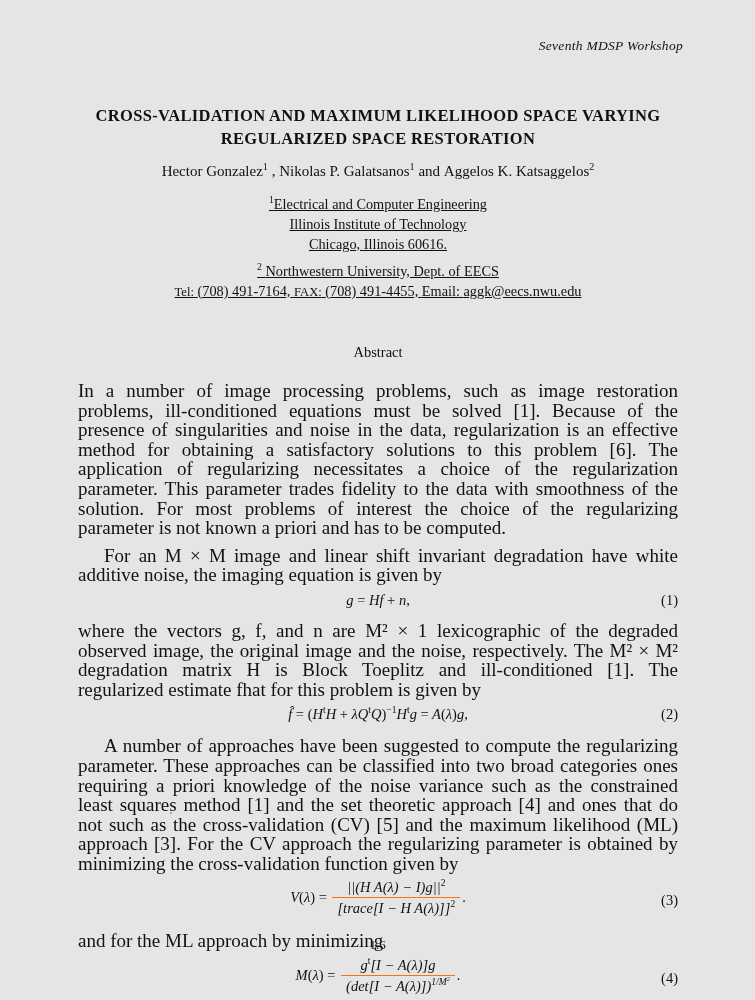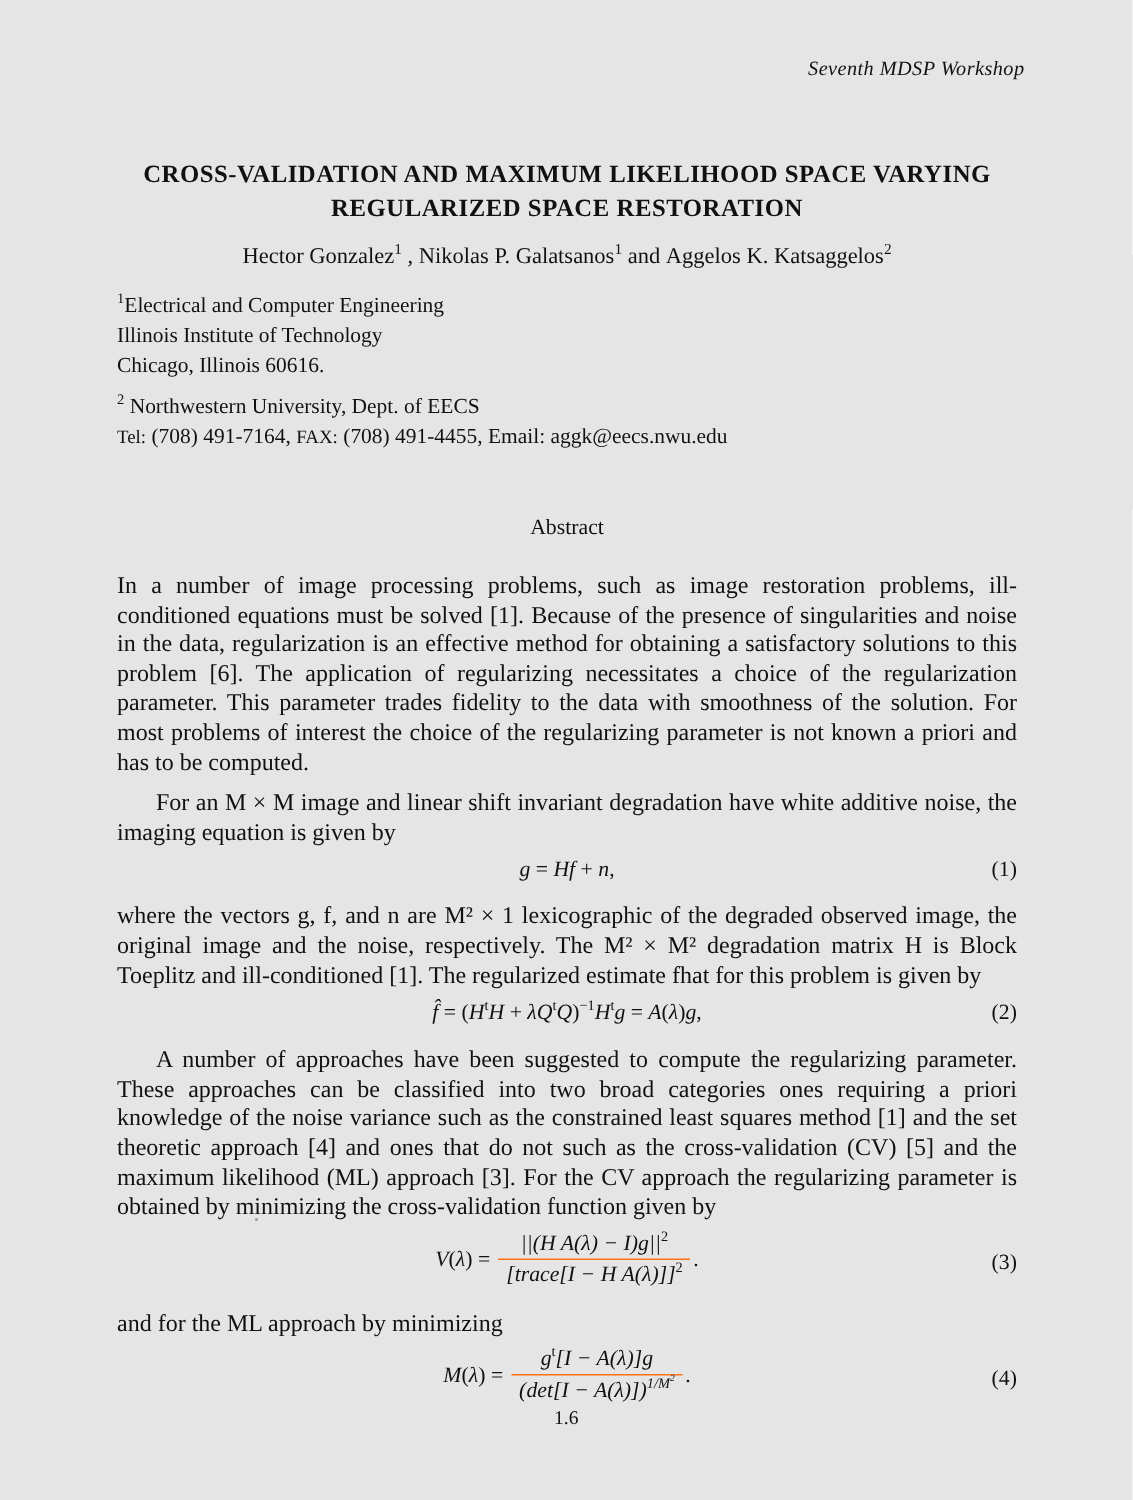--- a/index.html
+++ b/index.html
@@ -61,22 +61,24 @@
     font-size: 15px;
     white-space: nowrap;
   }
   sup { font-size: 0.68em; vertical-align: super; line-height: 0; }
 
   
   .affil {
     position: absolute;
     left: 78px;
     width: 600px;
+    text-align: center;
     font-size: 14.3px;
     line-height: 20px;
+    text-decoration: underline;
   }
   .affil-1 { top: 194px; }
   .affil-2 { top: 261px; }
   .affil .sm { font-size: 12.6px; }
   .affil-line { white-space: nowrap; }
 
   
   .abstract-head {
     position: absolute;
     left: 78px;
@@ -88,21 +90,21 @@
 
   
   .body-col {
     position: absolute;
     left: 78px;
     top: 381px;
     width: 600px;
   }
   p.para {
     margin: 0 0 0 0;
-    font-size: 16px;
+    font-size: 19px;
     line-height: 19.6px;
     text-align: justify;
     text-justify: inter-word;
   }
   p.para.indent { text-indent: 26px; }
   p.gap { margin-top: 8px; }
 
   
   .eq-row {
     position: relative;

